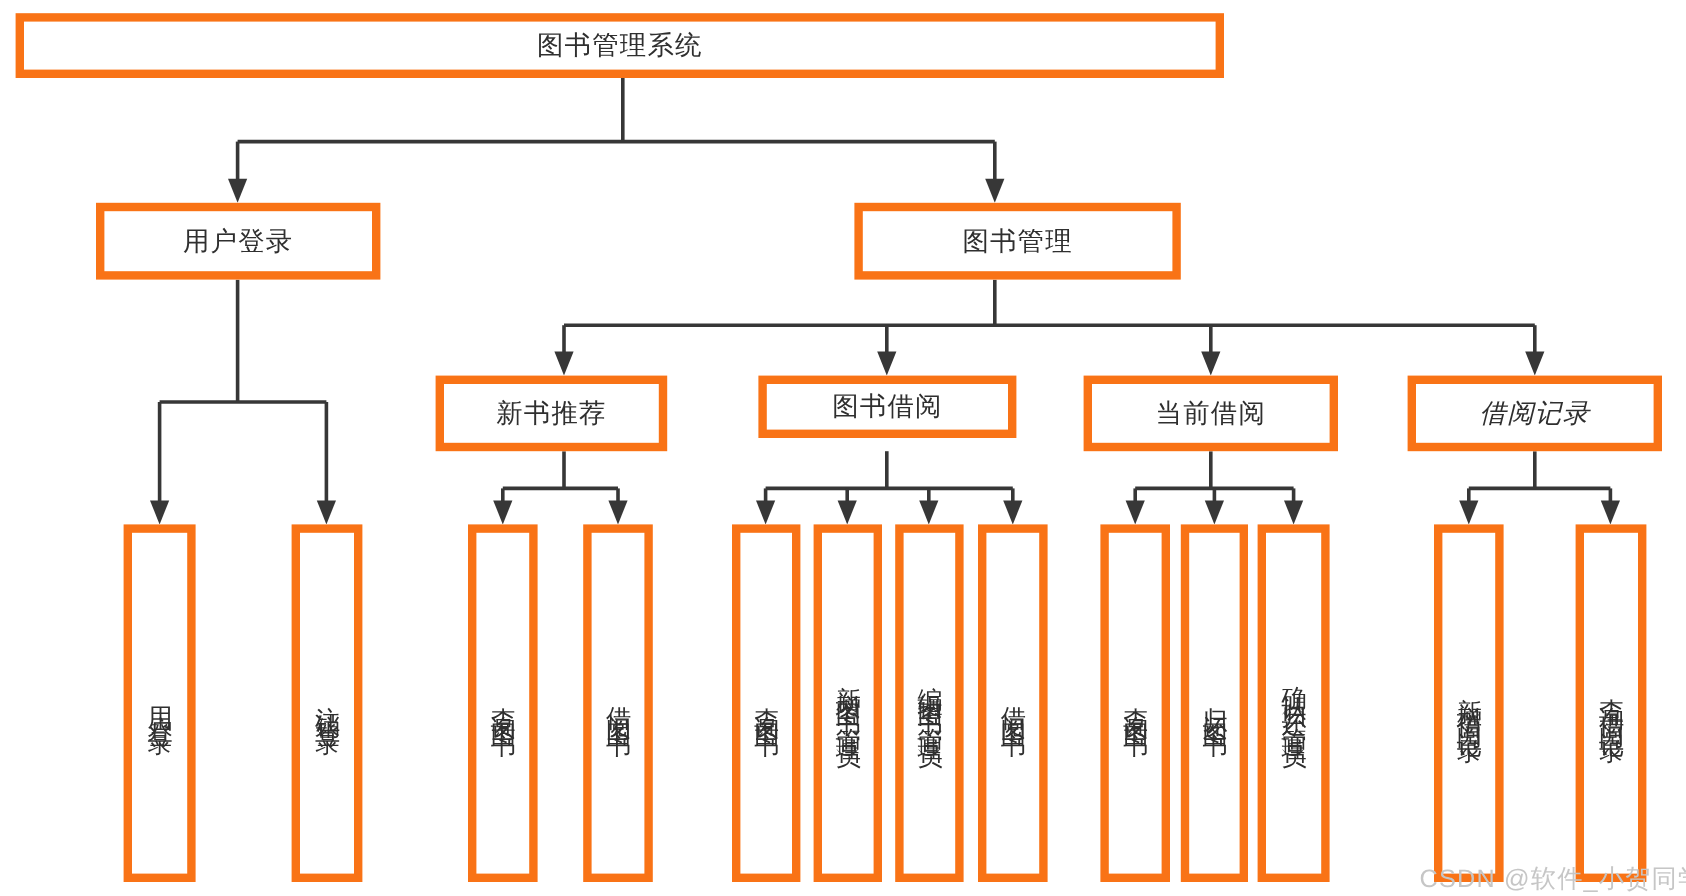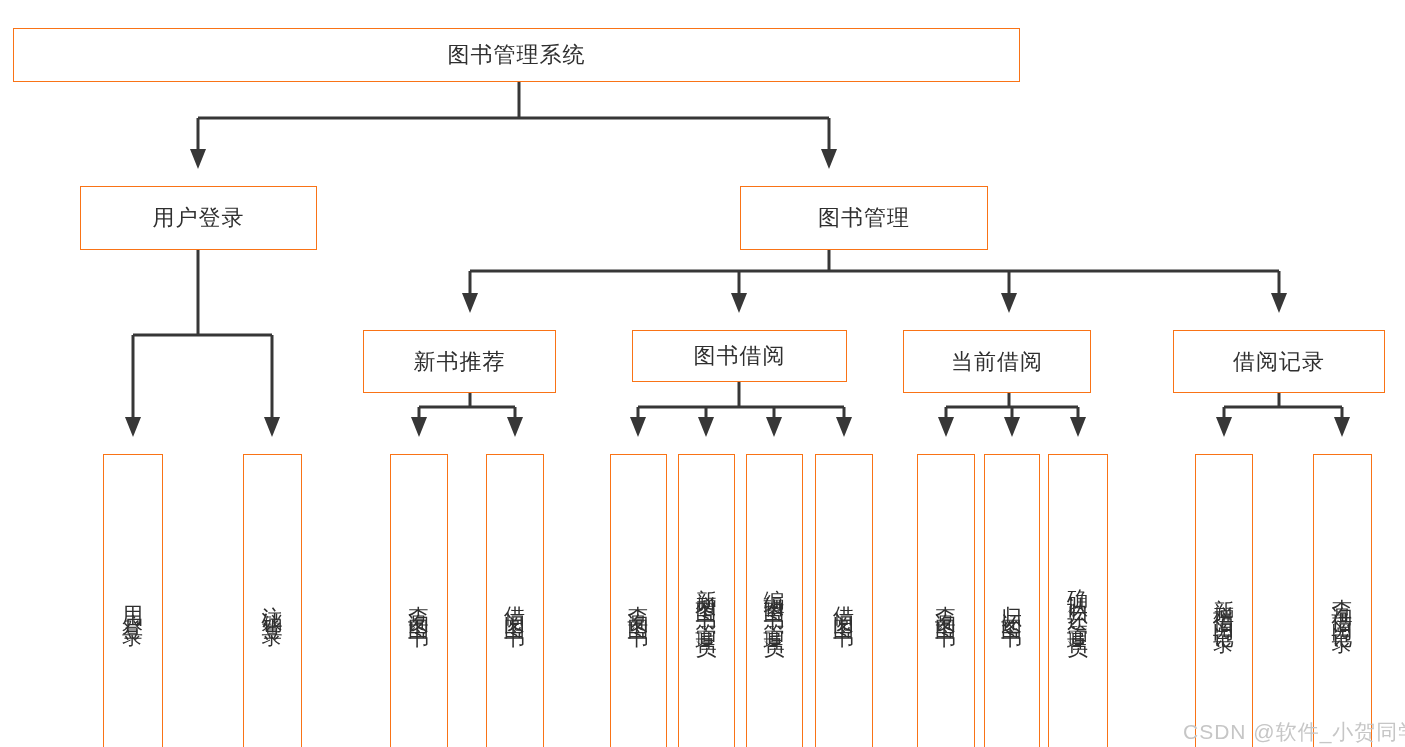--- a/index.html
+++ b/index.html
@@ -14,30 +14,29 @@
   .connectors {
     position: absolute;
     left: 0; top: 0;
     width: 1405px; height: 747px;
     z-index: 1;
   }
   .box {
     position: absolute;
     box-sizing: border-box;
     background: #ffffff;
-    border: 1px solid #f97316;
+    border: 7px solid #f97316;
     color: #2f2f2f;
     display: flex;
     align-items: center;
     justify-content: center;
     z-index: 2;
     font-size: 22px;
     letter-spacing: 1px;
     white-space: nowrap;
-    margin-top: 17px;
   }
   .leaf {
     writing-mode: vertical-rl;
     text-orientation: mixed;
     font-size: 21px;
     letter-spacing: 7px;
     line-height: 1;
     white-space: normal;
   }
   .watermark {
@@ -130,26 +129,26 @@
       <line x1="1224" y1="407" x2="1224" y2="419"></line>
       <polygon points="1216,417 1232,417 1224,437"></polygon>
       <line x1="1342" y1="407" x2="1342" y2="419"></line>
       <polygon points="1334,417 1350,417 1342,437"></polygon>
     </g>
   </svg>
 
   <div class="box" style="left:13px; top:11px; width:1007px; height:54px;">图书管理系统</div>
 
   <div class="box" style="left:80px; top:169px; width:237px; height:64px;">用户登录</div>
-  <div class="box" style="left:740px; top:169px; width:248px; height:64px;">图书管理</div>
+  <div class="box" style="left:712px; top:169px; width:272px; height:64px;">图书管理</div>
 
   <div class="box" style="left:363px; top:313px; width:193px; height:63px;">新书推荐</div>
   <div class="box" style="left:632px; top:313px; width:215px; height:52px;">图书借阅</div>
-  <div class="box" style="left:903px; top:313px; width:188px; height:63px;">当前借阅</div>
-  <div class="box" style="left:1173px; top:313px; width:212px; height:63px;">借阅记录</div>
+  <div class="box" style="left:903px; top:313px; width:212px; height:63px;">当前借阅</div>
+  <div class="box" style="left:1173px; top:313px; width:212px; height:63px;font-style:italic;">借阅记录</div>
 
   <div class="box leaf" style="left:103px; top:437px; width:60px; height:298px;">用户登录</div>
   <div class="box leaf" style="left:243px; top:437px; width:59px; height:298px;">注销登录</div>
 
   <div class="box leaf" style="left:390px; top:437px; width:58px; height:298px;">查询图书</div>
   <div class="box leaf" style="left:486px; top:437px; width:58px; height:298px;">借阅图书</div>
 
   <div class="box leaf" style="left:610px; top:437px; width:57px; height:298px;">查询图书</div>
   <div class="box leaf" style="left:678px; top:437px; width:57px; height:298px;">新增图书（管理员）</div>
   <div class="box leaf" style="left:746px; top:437px; width:57px; height:298px;">编辑图书（管理员）</div>

